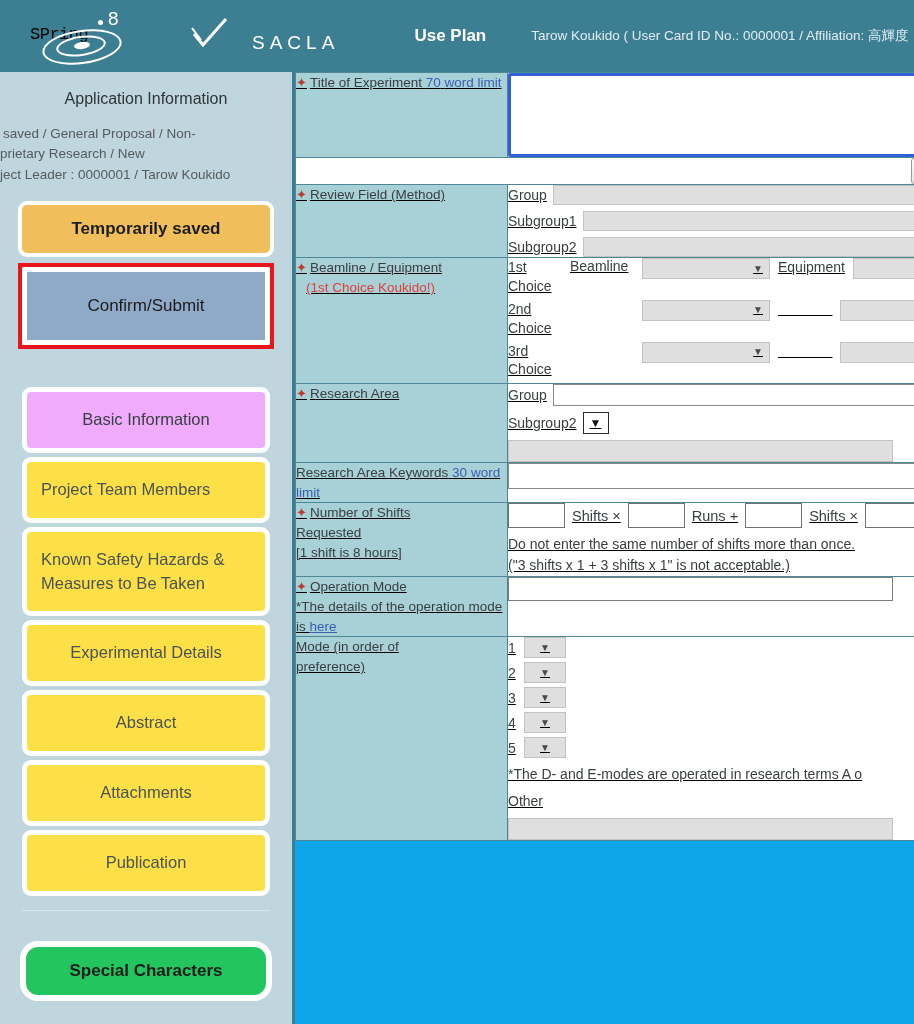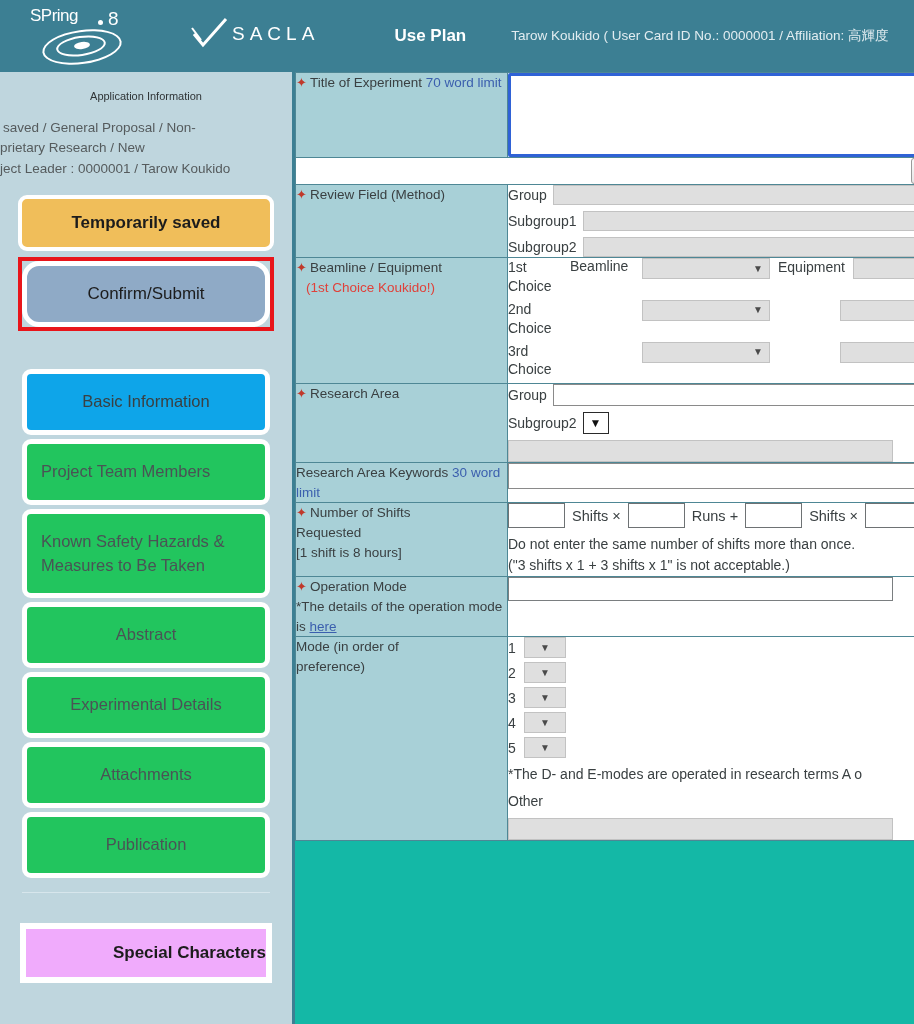--- a/index.html
+++ b/index.html
@@ -22,23 +22,23 @@
     align-items: center;
     overflow: hidden;
     position: relative;
   }
   .logo-spring8 {
     width: 150px; height: 60px;
     position: relative; flex: 0 0 auto;
     margin-left: 16px;
   }
   .logo-spring8 .s8-text {
-    position: absolute; left: 14px; top: 0;
-    color: #ffffff; font-size: 17px; letter-spacing: -0.5px;
-    font-family: Liberation Sans, sans-serif;
+    position: absolute; left: 14px; top: 19px;
+    color: #000000; font-size: 17px; letter-spacing: -0.5px;
+    font-family: Liberation Mono, monospace;
   }
   .logo-spring8 .s8-dot {
     position: absolute; left: 82px; top: 14px;
     width: 5px; height: 5px; border-radius: 50%; background: #fff;
   }
   .logo-spring8 .s8-8 {
     position: absolute; left: 92px; top: 2px; color: #fff; font-size: 19px;
   }
   .logo-spring8 .ring-outer {
     position: absolute; left: 26px; top: 24px;
@@ -53,21 +53,21 @@
     transform: rotate(-8deg);
   }
   .logo-spring8 .ring-core {
     position: absolute; left: 58px; top: 36px;
     width: 16px; height: 7px; background: #fff; border-radius: 50%;
     transform: rotate(-8deg);
   }
 
   .logo-sacla {
     flex: 0 0 auto; margin-left: 22px;
-    display: flex; align-items: center; gap: 4px;
+    display: flex; align-items: flex-end; gap: 24px;
     position: relative; top: -2px;
   }
   .logo-sacla .check { width: 40px; height: 40px; }
   .logo-sacla .sacla-text {
     color: #ffffff; font-size: 19px; letter-spacing: 5px;
   }
 
   .header-title {
     flex: 0 0 auto; margin-left: 36px;
     color: #ffffff; font-size: 17px; font-weight: bold;
@@ -84,21 +84,21 @@
 
   
   .sidebar {
     width: 292px; flex: 0 0 292px;
     background: #BFD6DE;
     position: relative;
     overflow: hidden;
     padding-top: 8px;
   }
   .sidebar-title {
-    text-align: center; font-size: 11px; color: #2F3436;
+    text-align: center; font-size: 16px; color: #2F3436;
     margin: 10px 0 16px 0;
   }
   .sidebar-meta {
     color: #555B5D; font-size: 13.5px; line-height: 1.5;
     margin-left: -12px; padding-right: 4px;
     white-space: nowrap;
   }
 
   .btn-wrap { padding: 0 18px; margin-top: 16px; }
   .btn-temp {
@@ -106,50 +106,50 @@
     font-size: 17px; font-weight: bold;
     text-align: center; padding: 14px 0;
     border: 4px solid #ffffff; border-radius: 9px;
   }
   .redbox {
     border: 4px solid #E8151A;
     margin: 6px 0 0 0; padding: 0;
   }
   .btn-confirm {
     background: #8FAAC6; color: #1C1C1C;
-    font-size: 17px; text-align: center; padding: 18px 0;
-    border: 5px solid #ffffff; border-radius: 17px;
+    font-size: 17px; text-align: center; padding: 24px 0;
+    border: 5px solid #ffffff; border-radius: 4px;
   }
 
   .nav-list { padding: 0 22px; margin-top: 38px; }
   .nav-item {
-    background: #22c55e; color: #4A5355;
+    background: #fde047; color: #4A5355;
     border: 5px solid #ffffff; border-radius: 9px;
     font-size: 16.5px; padding: 16px 14px;
     margin-bottom: 4px; text-align: center;
     line-height: 1.45;
   }
   .nav-item.left { text-align: left; }
-  .nav-item.active { background: #0ea5e9; color: #3A4042; }
+  .nav-item.active { background: #f0abfc; color: #3A4042; }
 
   .divider {
     height: 1px; background: #D7E6EC; margin: 14px 22px 0 22px;
   }
   .btn-special {
-    background: #f0abfc; color: #1C1C1C;
-    border: 6px solid #ffffff; border-radius: 0;
-    font-size: 17px; font-weight: bold; text-align: right;
+    background: #22c55e; color: #1C1C1C;
+    border: 6px solid #ffffff; border-radius: 18px;
+    font-size: 17px; font-weight: bold; text-align: center;
     padding: 14px 0; margin: 30px 20px 0 20px;
   }
 
   
   .main {
-    flex: 1 1 auto; background: #14b8a6;
+    flex: 1 1 auto; background: #0ea5e9;
     border-left: 3px solid #3C7F93;
-    overflow: hidden; position: relative;
+    overflow: hidden; position: relative; text-decoration: underline;
   }
   table.form { border-collapse: collapse; width: 700px; table-layout: fixed; }
   table.form td {
     border: 1px solid #4E8795;
     vertical-align: top;
     padding: 0;
   }
   td.lbl {
     width: 212px; background: #A8D0D7;
     padding: 8px 8px 8px 8px;
@@ -285,22 +285,22 @@
         <div class="btn-temp">Temporarily saved</div>
         <div class="redbox">
           <div class="btn-confirm">Confirm/Submit</div>
         </div>
       </div>
 
       <div class="nav-list">
         <div class="nav-item active">Basic Information</div>
         <div class="nav-item left">Project Team Members</div>
         <div class="nav-item left">Known Safety Hazards &amp; Measures to Be Taken</div>
+        <div class="nav-item">Experimental Details</div>
         <div class="nav-item">Abstract</div>
-        <div class="nav-item">Experimental Details</div>
         <div class="nav-item">Attachments</div>
         <div class="nav-item">Publication</div>
       </div>
 
       <div class="divider"></div>
 
       <div class="btn-special">Special Characters</div>
     </div>
 
     <div class="main">

